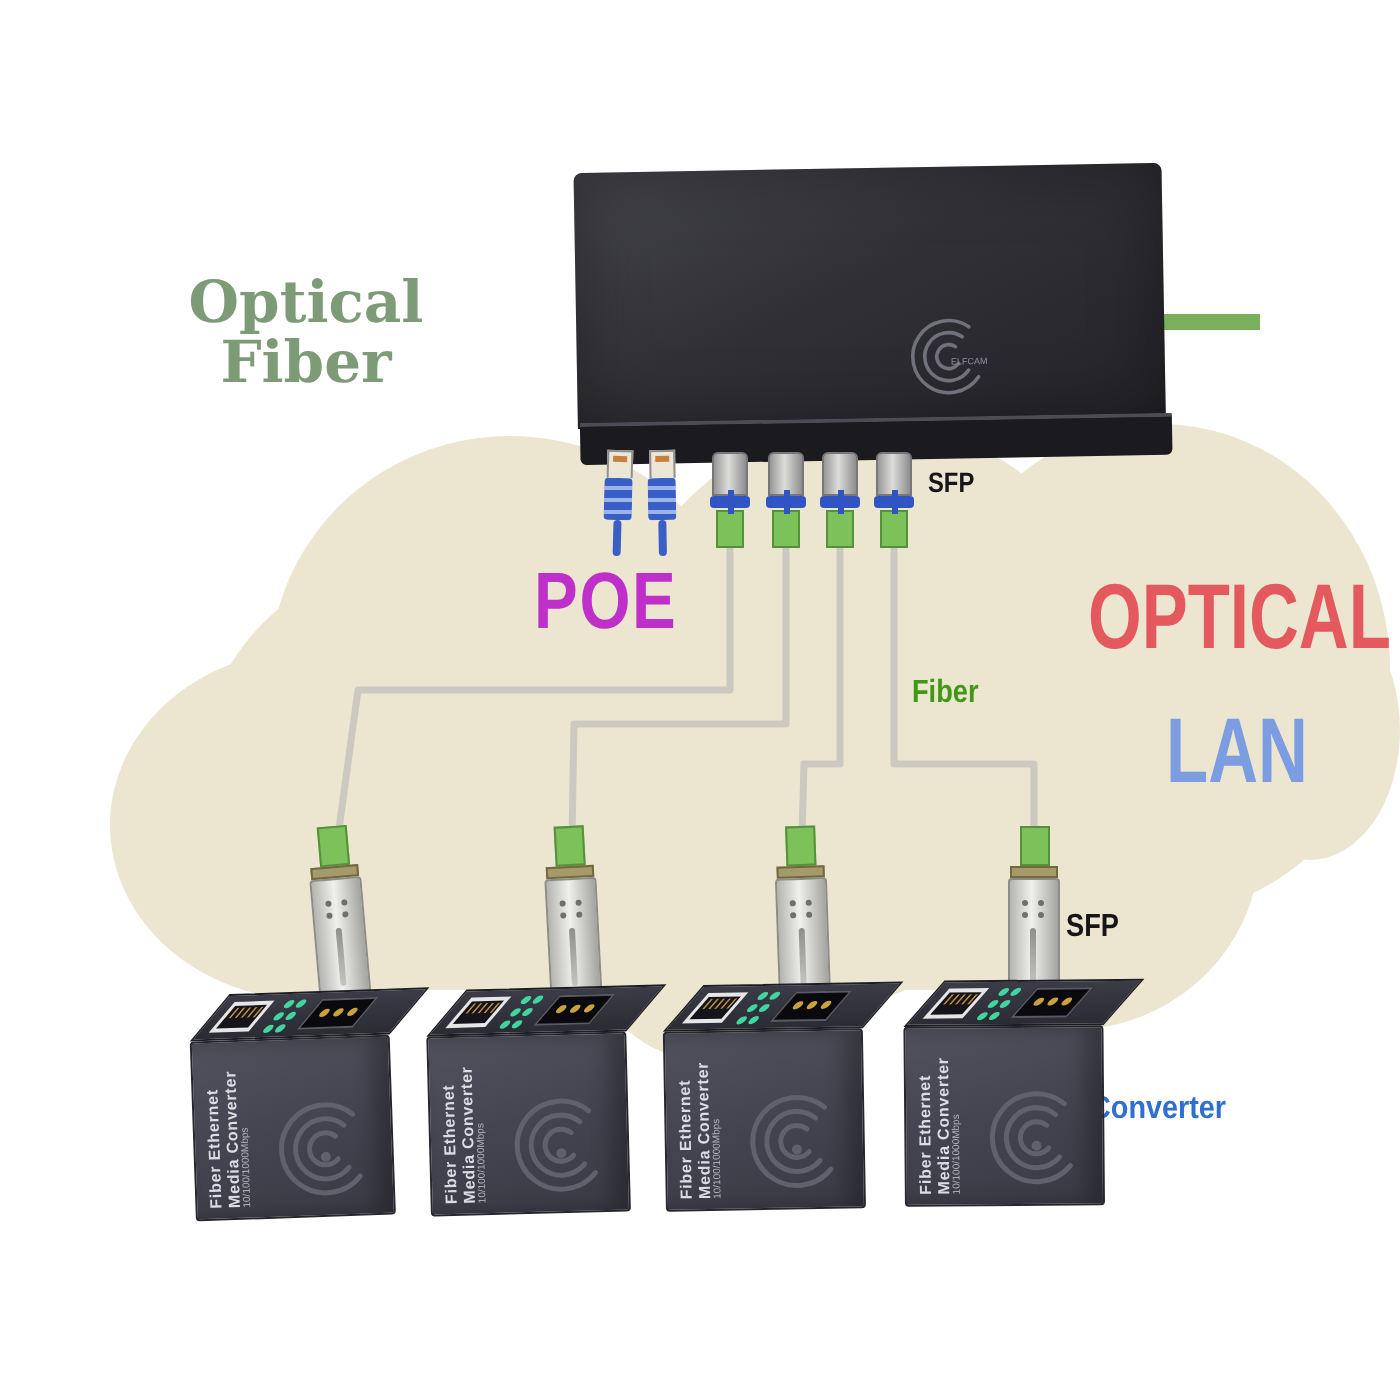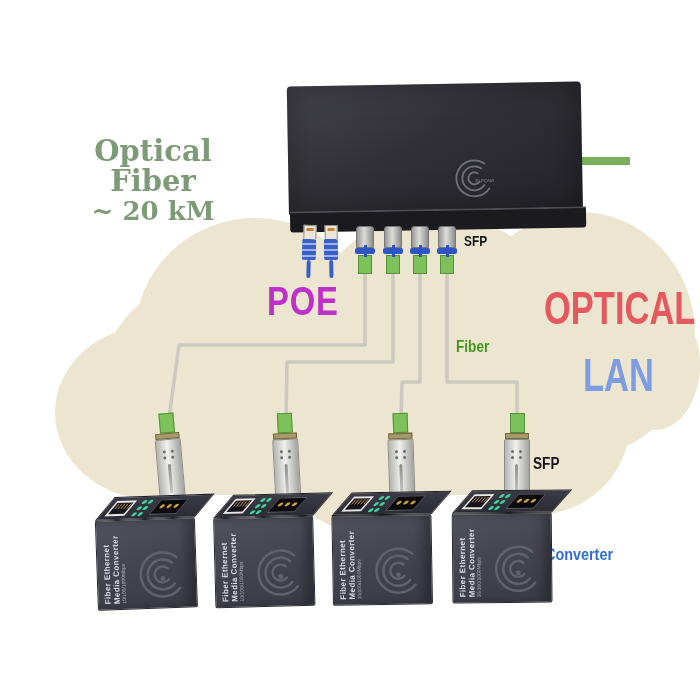--- a/index.html
+++ b/index.html
@@ -170,21 +170,20 @@
         <stop offset="0" stop-color="#69ab4e"></stop>
           <stop offset="1" stop-color="#cdd058"></stop>
       </linearGradient>
     </defs>
     <polygon points="2,19 40,2 40,36" fill="url(#ag)"></polygon>
     <rect x="38" y="15" width="58" height="8" fill="#7ab05b"></rect>
   </svg>
 
   <div class="caption txt-layer">
     <div class="l1">Optical Fiber</div>
-    <div class="l2">~ 20 kM</div>
   </div>
   <div class="lbl poe txt-layer">POE</div>
   <div class="lbl optical txt-layer">OPTICAL</div>
   <div class="lbl lan txt-layer">LAN</div>
   <div class="lbl fiber txt-layer">Fiber</div>
   <div class="lbl sfp-top txt-layer">SFP</div>
   <div class="lbl sfp-mid txt-layer">SFP</div>
   <div class="lbl conv-lbl txt-layer">Converter</div>
 
   <div class="sfp-module" style="left:146px;top:413px;transform:rotate(-5deg);">

